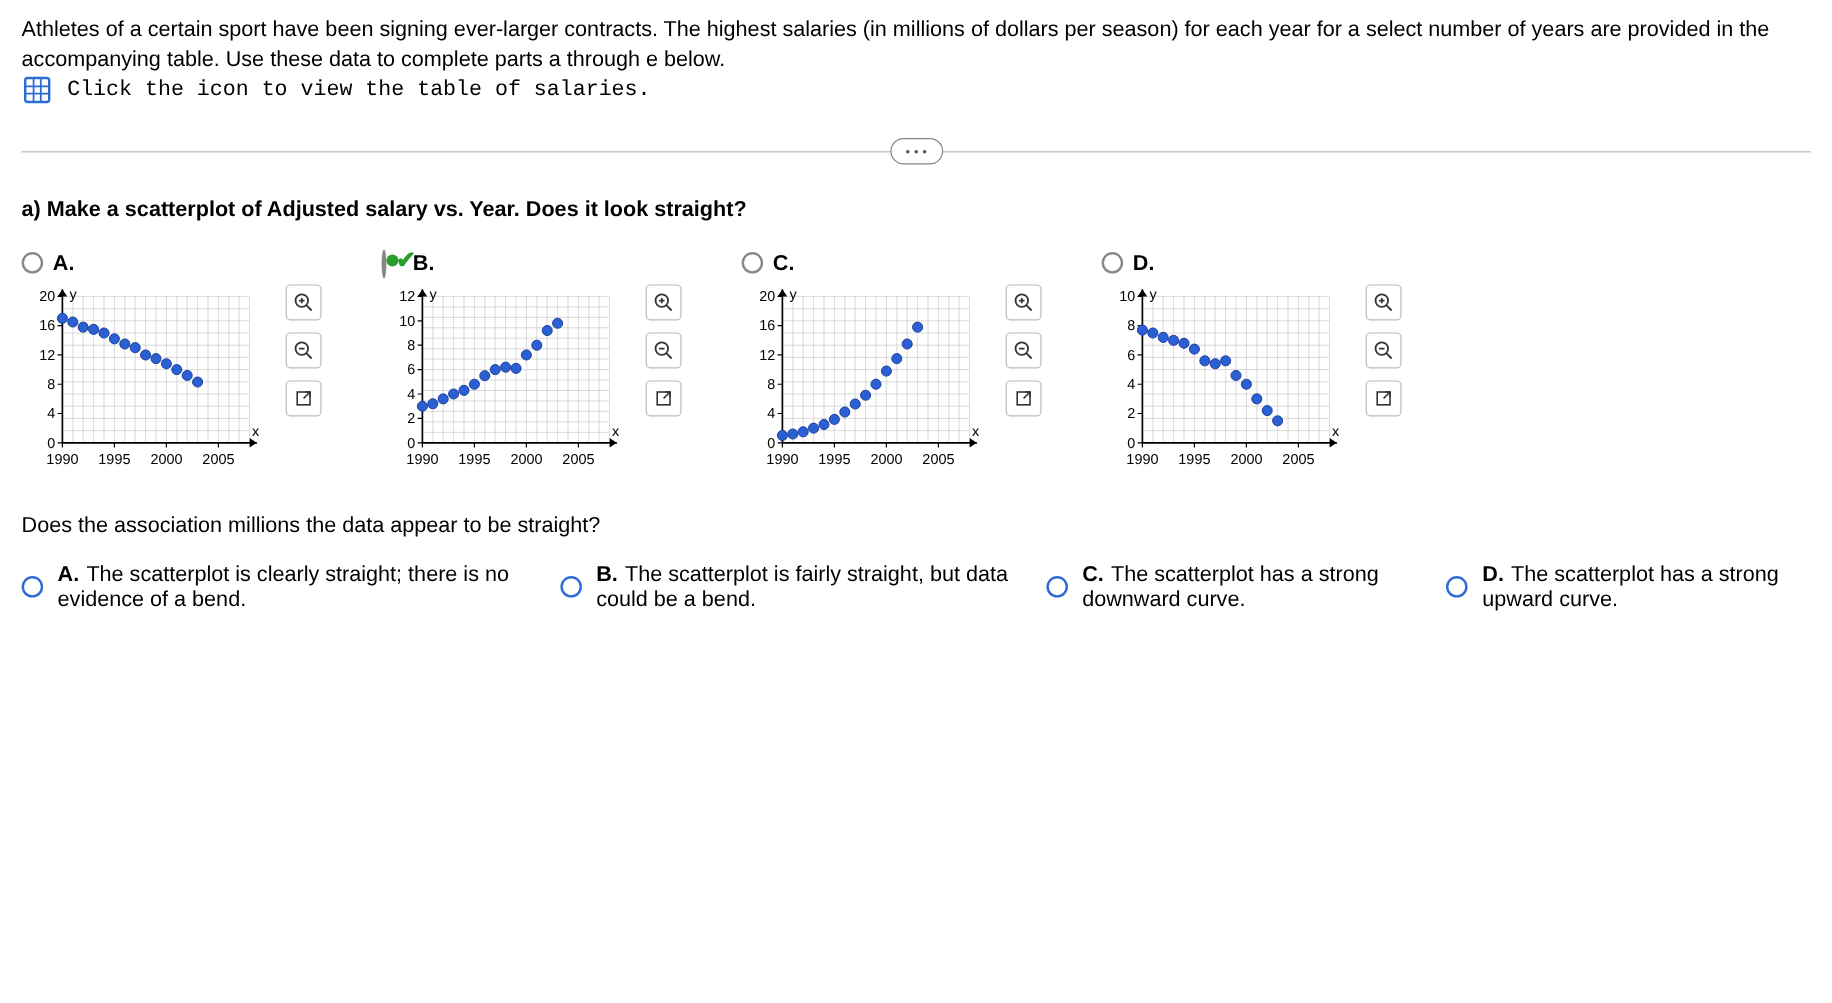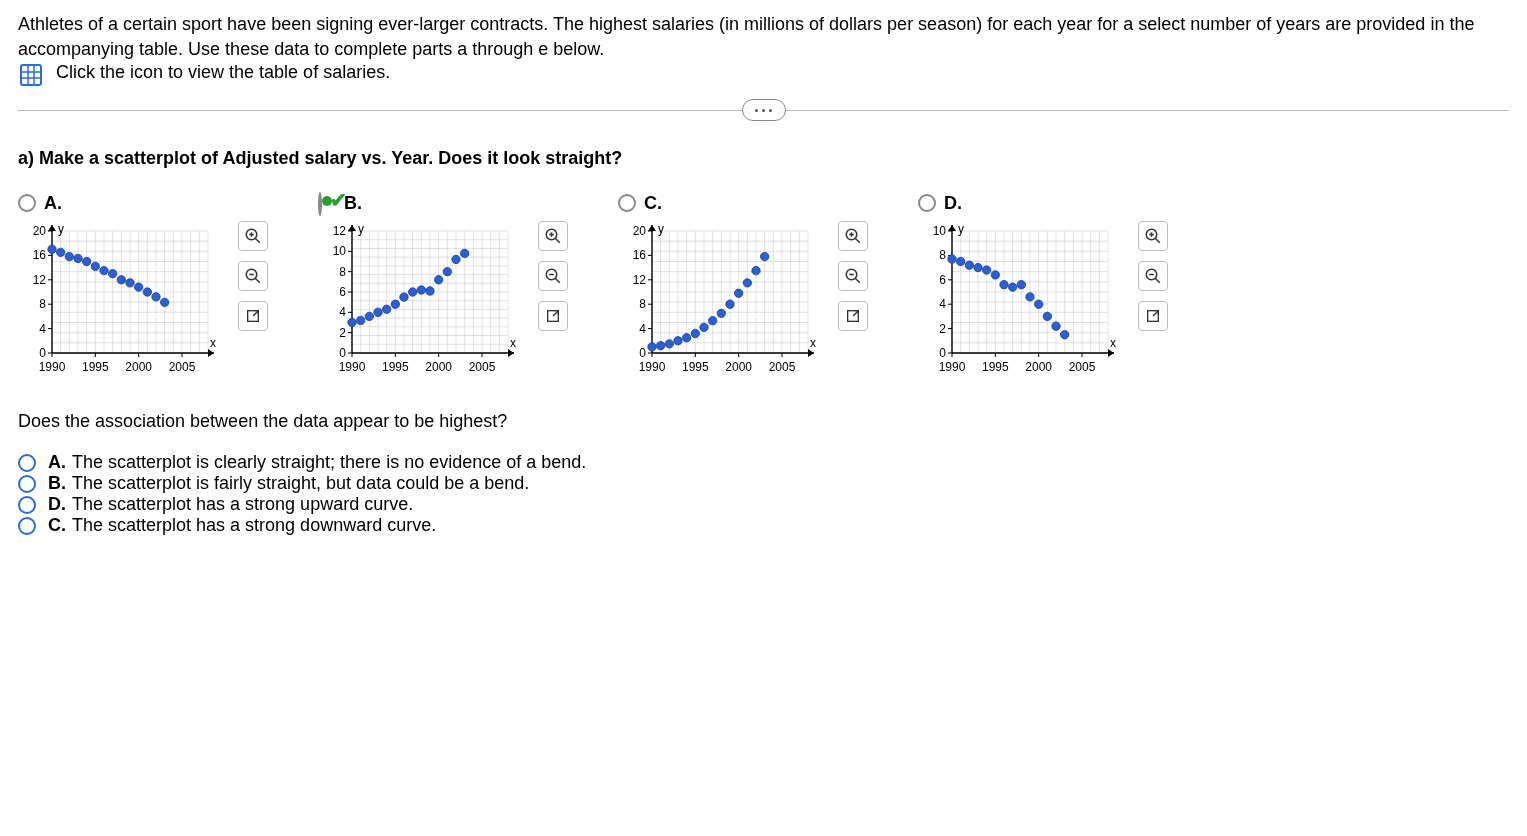--- a/index.html
+++ b/index.html
@@ -1,38 +1,38 @@
 <!DOCTYPE html>
 <html><head>
 <meta charset="utf-8">
 <style>
 * { box-sizing: border-box; margin: 0; padding: 0; }
 body { font-family: Arial, Helvetica, sans-serif; font-size: 18px; color: #000; padding: 12px 18px; background: #fff; }
 .intro { line-height: 1.4; }
-.icon-row { display: flex; align-items: flex-start; gap: 12px; margin-bottom: 12px; }
+.icon-row { display: flex; align-items: center; gap: 12px; margin-bottom: 28px; font-family: Liberation Mono, monospace; }
 .table-icon { width: 26px; height: 26px; display:flex; align-items:center; justify-content:center; }
 .divider-wrap { position: relative; height: 20px; margin-bottom: 28px; }
 .divider-line { border-top: 1px solid #bbb; position: absolute; top: 50%; left: 0; right: 0; }
 .ellipsis-pill { position: absolute; left: 50%; top: 50%; transform: translate(-50%, -50%); border: 1px solid #888; border-radius: 14px; background: #fff; width: 44px; height: 22px; display:flex; align-items:center; justify-content:center; cursor: pointer; }
 .ellipsis-pill .dot { width:3px; height:3px; background:#555; border-radius:50%; margin:0 2px; }
 .question-a { margin-bottom: 22px; font-weight: bold; }
 .chart-row { display: flex; gap: 50px; margin-bottom: 30px; }
 .chart-option { position: relative; display: flex; flex-direction: column; }
 .option-header { display: flex; align-items: center; gap: 8px; margin-bottom: 6px; height: 24px; }
 .radio { width: 18px; height: 18px; border-radius: 50%; border: 2px solid #888; background: #fff; flex-shrink:0; }
 .radio.correct { position: relative; }
 .radio.correct::before { content:""; position:absolute; width:10px; height:10px; background:#2a9d2a; border-radius:50%; top:2px; left:2px; }
 .check { color:#2a9d2a; font-weight:bold; position:absolute; left: 12px; top:-6px; font-size:20px; }
 .option-label { font-weight: bold; }
 .chart-body { display:flex; gap:16px; }
 .chart-svg { }
 .chart-tools { display:flex; flex-direction:column; gap:10px; margin-left:4px; }
 .tool { width:30px; height:30px; border:1px solid #bbb; border-radius:4px; display:flex; align-items:center; justify-content:center; cursor:pointer; background:#fff; }
 .subquestion { margin-bottom: 20px; }
-.answer-list { display:flex; flex-direction:column; }
+.answer-list { display:flex; flex-direction:row; gap:12px; }
 .answer-item { display:flex; align-items:center; gap:12px; }
 .answer-radio { width:18px; height:18px; border-radius:50%; border:2px solid #2b6cd4; background:#fff; flex-shrink:0; cursor:pointer; }
 .answer-label { font-weight: bold; margin-right: 6px; }
 </style>
 </head>
 <body>
 
 <div class="intro">Athletes of a certain sport have been signing ever-larger contracts. The highest salaries (in millions of dollars per season) for each year for a select number of years are provided in the accompanying table. Use these data to complete parts a through e below.</div>
 
 <div class="icon-row">
@@ -483,32 +483,32 @@
               <rect x="4" y="4" width="16" height="16" fill="none" stroke="#333" stroke-width="2"></rect>
               <line x1="12" y1="12" x2="20" y2="4" stroke="#333" stroke-width="2"></line>
               <polyline points="14,4 20,4 20,10" fill="none" stroke="#333" stroke-width="2"></polyline>
             </svg>
           </div>
         </div>
       </div>
     </div>
   </div>
 
-<div class="subquestion">Does the association between the data appear to be highest?</div>
+<div class="subquestion">Does the association millions the data appear to be straight?</div>
 
 <div class="answer-list" id="answer-list">
     <div class="answer-item">
       <span class="answer-radio"></span>
       <span><span class="answer-label">A.</span><span>The scatterplot is clearly straight; there is no evidence of a bend.</span></span>
     </div>
     <div class="answer-item">
       <span class="answer-radio"></span>
       <span><span class="answer-label">B.</span><span>The scatterplot is fairly straight, but data could be a bend.</span></span>
     </div>
     <div class="answer-item">
       <span class="answer-radio"></span>
-      <span><span class="answer-label">D.</span><span>The scatterplot has a strong upward curve.</span></span>
+      <span><span class="answer-label">C.</span><span>The scatterplot has a strong downward curve.</span></span>
     </div>
     <div class="answer-item">
       <span class="answer-radio"></span>
-      <span><span class="answer-label">C.</span><span>The scatterplot has a strong downward curve.</span></span>
+      <span><span class="answer-label">D.</span><span>The scatterplot has a strong upward curve.</span></span>
     </div>
   </div>
 
 </body></html>

